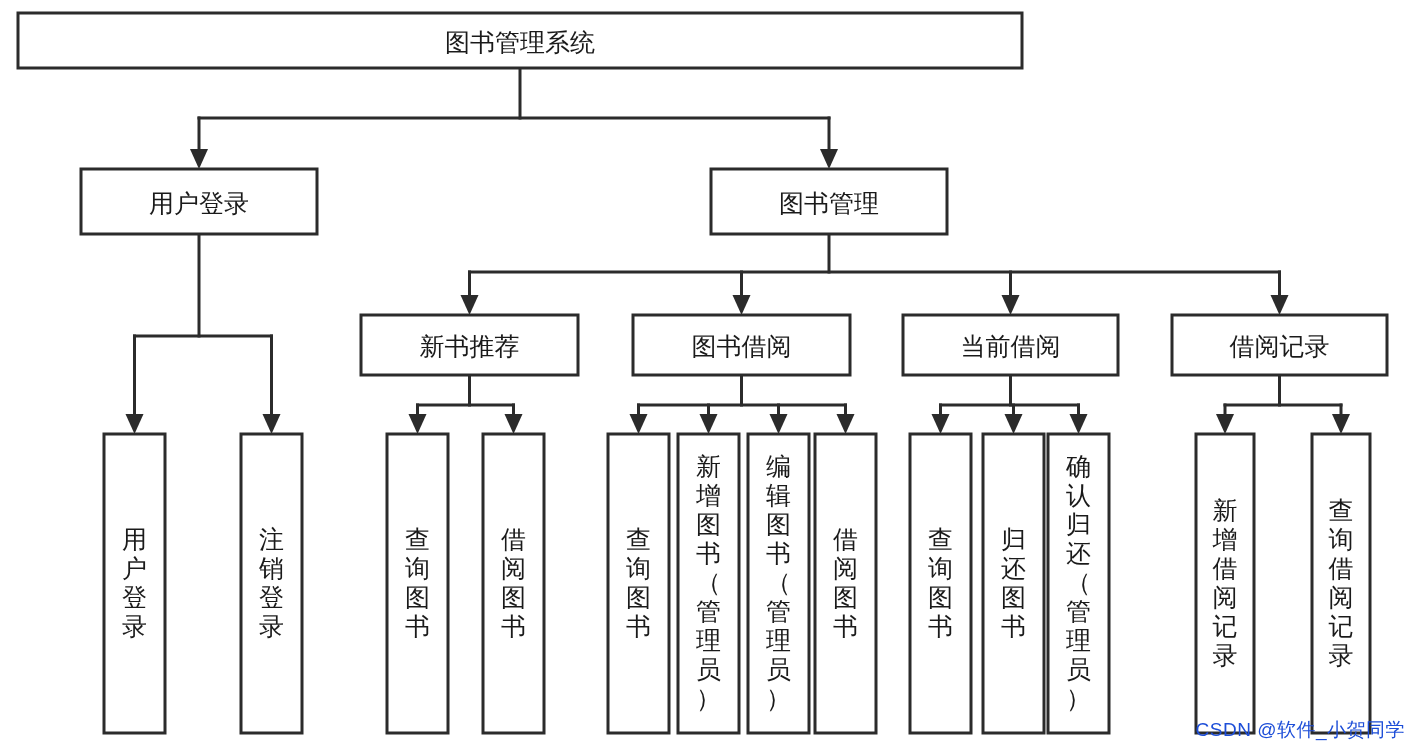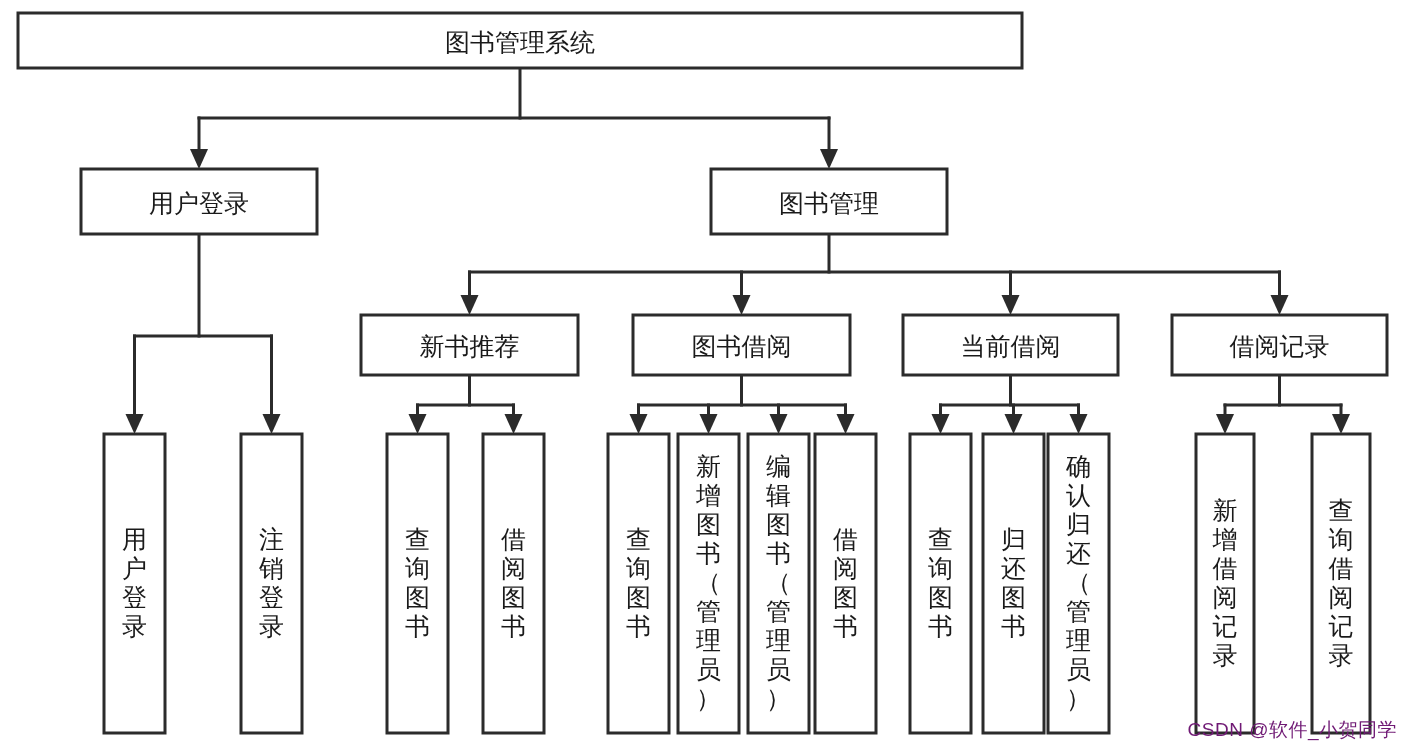--- a/index.html
+++ b/index.html
@@ -49,25 +49,25 @@
     dominant-baseline: central;
   }
   .node-label-v {
     font-family: "Liberation Sans", "DejaVu Sans", sans-serif;
     font-size: 25px;
     fill: #1a1a1a;
     text-anchor: middle;
   }
   .watermark {
     position: absolute;
-    right: 8px;
+    right: 0;
     bottom: 4px;
     font-family: "Liberation Sans", "DejaVu Sans", sans-serif;
     font-size: 19px;
-    color: #701a75;
+    color: #1d4ed8;
     white-space: nowrap;
     letter-spacing: 0.5px;
     pointer-events: none;
   }
 </style>
 </head>
 <body>
 
 <div id="diagram-root">
   <svg id="tree-svg" viewBox="0 0 1405 747" xmlns="http://www.w3.org/2000/svg">

